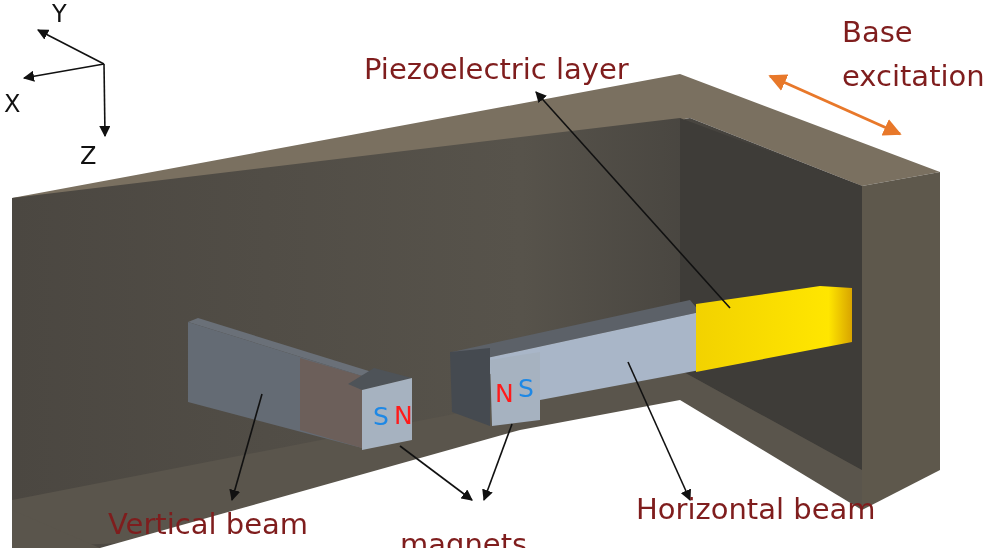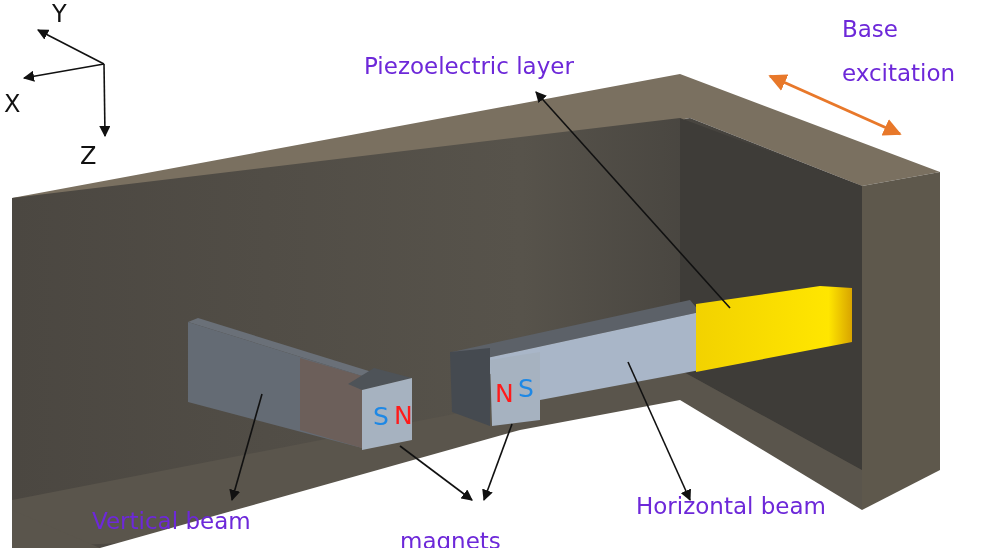--- a/index.html
+++ b/index.html
@@ -1,18 +1,18 @@
 <!DOCTYPE html>
 <html><head>
 <meta charset="utf-8">
 <style>
   html,body{margin:0;padding:0;background:#ffffff;}
   body{width:1000px;height:548px;position:relative;overflow:hidden;font-family:"Liberation Sans",sans-serif;}
   svg{position:absolute;left:0;top:0;}
-  .lbl{position:absolute;color:#6d28d9;font-family:"DejaVu Sans",sans-serif;font-size:23px;white-space:nowrap;line-height:1;}
+  .lbl{position:absolute;color:#7f1d1d;font-family:"DejaVu Sans",sans-serif;font-size:29px;white-space:nowrap;line-height:1;}
   .axis{position:absolute;color:#111;font-family:"DejaVu Sans",sans-serif;font-size:24px;line-height:1;}
   .pole{position:absolute;font-family:"DejaVu Sans",sans-serif;font-size:25px;font-weight:400;line-height:1;}
 </style>
 </head>
 <body>
 
 <svg width="1000" height="548" viewBox="0 0 1000 548">
   <defs>
     <marker id="ah" viewBox="0 0 10 10" refX="9" refY="5" markerWidth="7" markerHeight="7" orient="auto-start-reverse">
       <path d="M0,0 L10,5 L0,10 z" fill="#111"></path>
@@ -90,15 +90,15 @@
 <div class="axis" style="left:80px;top:144px;">Z</div>
 
 <div class="pole" style="left:373px;top:404px;color:#1e88e5;">S</div>
 <div class="pole" style="left:394px;top:403px;color:#ff1a1a;">N</div>
 <div class="pole" style="left:495px;top:381px;color:#ff1a1a;">N</div>
 <div class="pole" style="left:518px;top:376px;color:#1e88e5;">S</div>
 
 <div class="lbl" style="left:364px;top:55px;">Piezoelectric layer</div>
 <div class="lbl" style="left:842px;top:18px;">Base</div>
 <div class="lbl" style="left:842px;top:62px;">excitation</div>
-<div class="lbl" style="left:92px;top:510px;">Vertical beam</div>
+<div class="lbl" style="left:108px;top:510px;">Vertical beam</div>
 <div class="lbl" style="left:400px;top:510px;margin-top:20px;">magnets</div>
 <div class="lbl" style="left:636px;top:495px;">Horizontal beam</div>
 
 </body></html>

